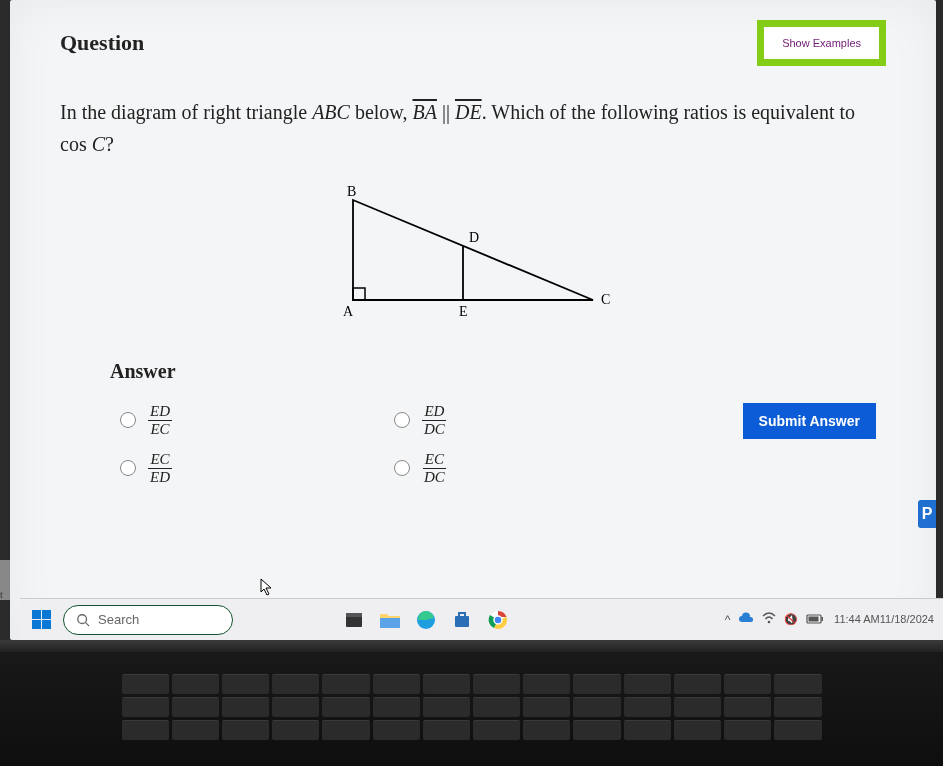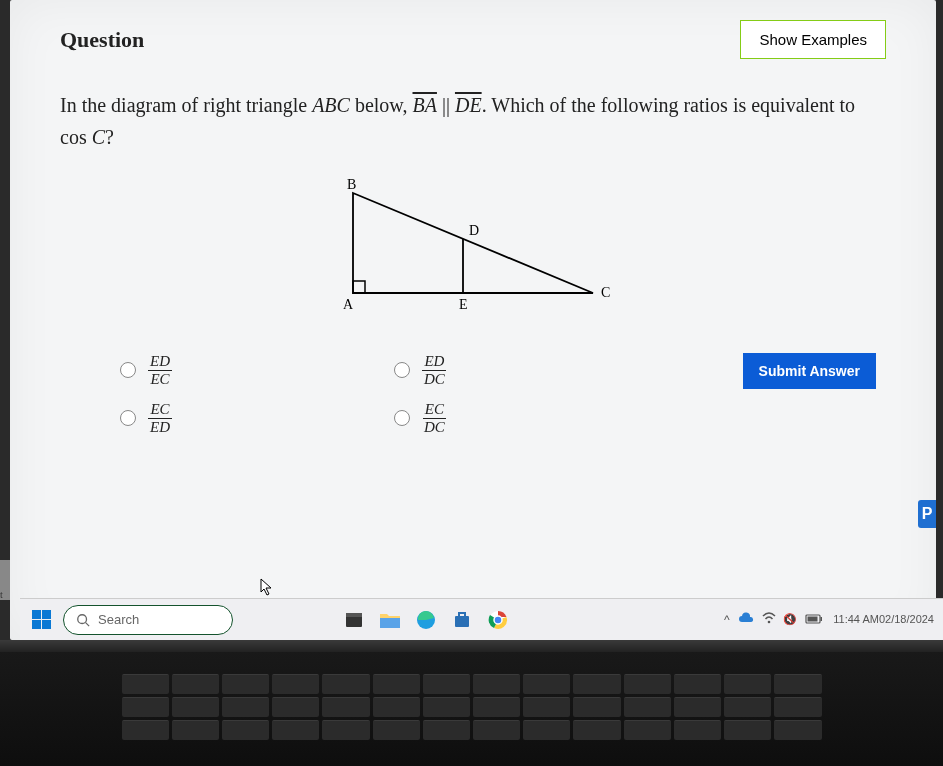--- a/index.html
+++ b/index.html
@@ -42,26 +42,26 @@
       align-items: center;
       margin-bottom: 30px;
     }
     .q-title {
       font-family: Georgia, serif;
       font-size: 22px;
       font-weight: bold;
       color: #222;
     }
     .show-examples-btn {
-      border: 1px solid #84cc16;
+      border: 7px solid #84cc16;
       background: #fff;
       padding: 10px 18px;
       font-family: Arial, sans-serif;
-      font-size: 15px;
-      color: #000000;
+      font-size: 11px;
+      color: #701a75;
       cursor: pointer;
     }
     .question-text {
       font-family: Georgia, serif;
       font-size: 20px;
       color: #222;
       line-height: 1.6;
       margin-bottom: 20px;
       margin-top: 9px;
     }
@@ -284,20 +284,21 @@
           <rect x="40" y="108" width="12" height="12" fill="none" stroke="#000" stroke-width="1.5"></rect>
           <text x="34" y="16" font-family="Georgia" font-size="14">B</text>
           <text x="30" y="136" font-family="Georgia" font-size="14">A</text>
           <text x="156" y="62" font-family="Georgia" font-size="14">D</text>
           <text x="146" y="136" font-family="Georgia" font-size="14">E</text>
           <text x="288" y="124" font-family="Georgia" font-size="14">C</text>
         </svg>
       </div>
     </div>
 
+    <div class="answer-heading">Answer</div>
 
     <div class="answer-row">
       <div class="options-grid">
         <div class="option">
           <span class="radio"></span>
           <span class="frac">
             <span class="num">ED</span>
             <span class="den">EC</span>
           </span>
         </div>
@@ -410,21 +411,21 @@
         <span>
           <svg width="18" height="10" viewBox="0 0 18 10">
               <rect x="1" y="1" width="14" height="8" rx="1" fill="none" stroke="#555" stroke-width="1.2"></rect>
               <rect x="15.5" y="3" width="1.5" height="4" fill="#555"></rect>
               <rect x="2.5" y="2.5" width="10" height="5" fill="#555"></rect>
             </svg>
         </span>
       </div>
       <div class="tray-clock">
         <span>11:44 AM</span>
-        <span>02/18/2024</span>
+        <span>11/18/2024</span>
       </div>
     </div>
   </div>
 </div>
 
 <div class="laptop-base">
   <div class="hinge"></div>
   <div class="kb">
     <div class="key"></div>
       <div class="key"></div>

